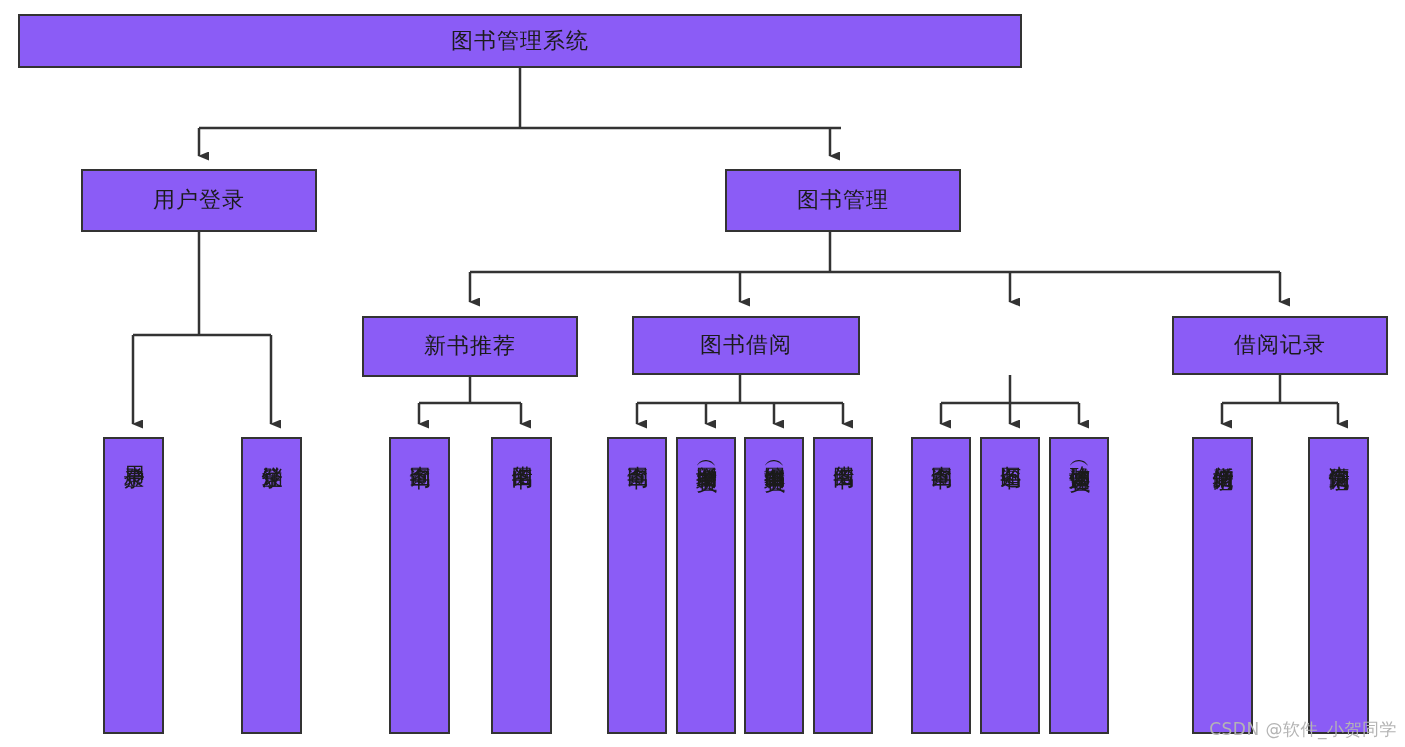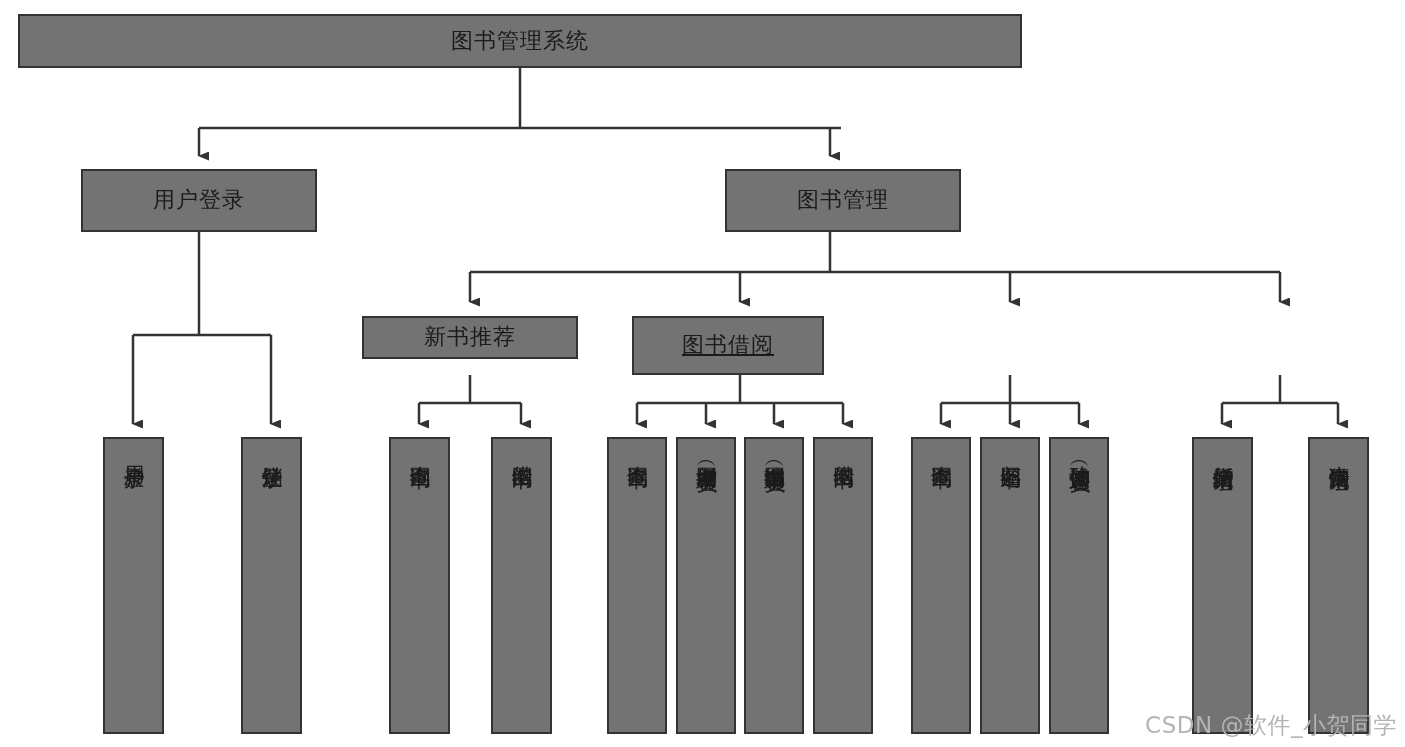--- a/index.html
+++ b/index.html
@@ -21,21 +21,21 @@
     position: absolute;
     left: 0;
     top: 0;
     width: 1405px;
     height: 747px;
     pointer-events: none;
   }
   .node {
     position: absolute;
     box-sizing: border-box;
-    background: #737373;
+    background: #8b5cf6;
     border: 2px solid #333333;
     display: flex;
     align-items: center;
     justify-content: center;
     color: #1b1b1b;
   }
   .node.horiz {
     font-size: 22px;
     letter-spacing: 1px;
     line-height: 1.2;
@@ -54,21 +54,21 @@
     display: block;
   }
   .node .htext {
     display: block;
     white-space: nowrap;
   }
   #watermark {
     position: absolute;
     right: 8px;
     bottom: 6px;
-    font-size: 23px;
+    font-size: 17px;
     color: #b4b4b4;
     white-space: nowrap;
     letter-spacing: 0.5px;
   }
 </style>
 </head>
 <body>
 
 <div id="canvas">
 
@@ -127,29 +127,32 @@
   </div>
 
   <div class="node horiz" style="left:81px; top:169px; width:236px; height:63px;">
     <span class="htext">用户登录</span>
   </div>
 
   <div class="node horiz" style="left:712px; top:169px; width:236px; height:63px;margin-left:13px;">
     <span class="htext">图书管理</span>
   </div>
 
-  <div class="node horiz" style="left:362px; top:316px; width:216px; height:43px;justify-content:center;">
+  <div class="node horiz" style="left:362px; top:316px; width:216px; height:61px;justify-content:center;">
     <span class="htext">新书推荐</span>
   </div>
 
-  <div class="node horiz" style="left:632px; top:316px; width:192px; height:59px;text-decoration:underline;">
+  <div class="node horiz" style="left:632px; top:316px; width:228px; height:59px;">
     <span class="htext">图书借阅</span>
   </div>
 
 
+  <div class="node horiz" style="left:1172px; top:316px; width:216px; height:59px;">
+    <span class="htext">借阅记录</span>
+  </div>
 
   <div class="node vert" style="left:103px; top:437px; width:61px; height:297px;">
     <span class="vtext">用户登录</span>
   </div>
 
   <div class="node vert" style="left:241px; top:437px; width:61px; height:297px;">
     <span class="vtext">注销登录</span>
   </div>
 
   <div class="node vert" style="left:389px; top:437px; width:61px; height:297px;">

